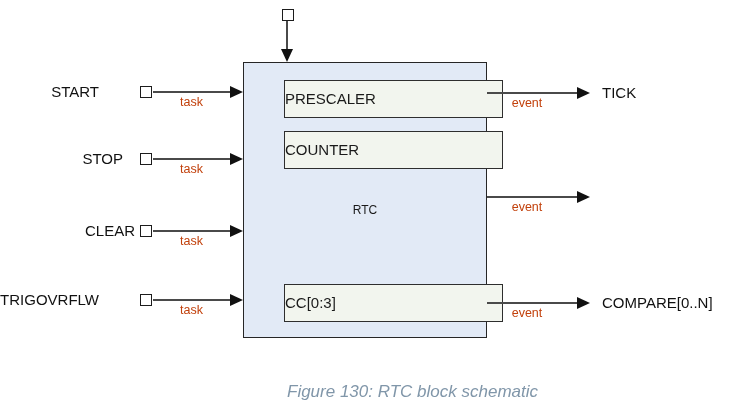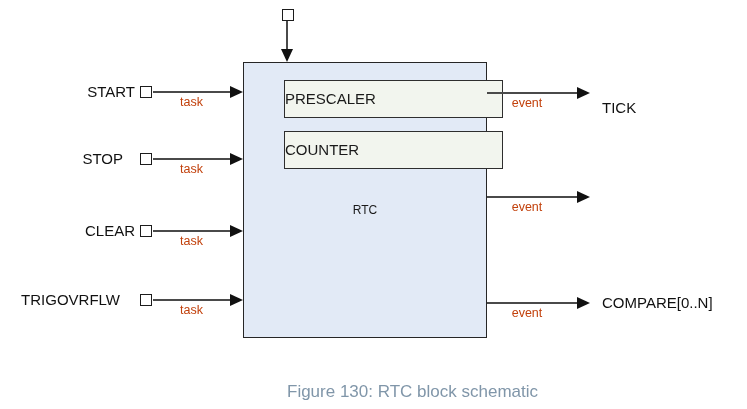--- a/index.html
+++ b/index.html
@@ -106,20 +106,21 @@
     width: 100%;
     text-align: center;
     font-size: 12px;
     line-height: 22px;
   }
 
   .caption {
     position: absolute;
     left: 287px; top: 382px;
     font-size: 17px;
+    font-style: italic;
     color: #8096a9;
     white-space: nowrap;
   }
 </style>
 </head>
 <body>
 
 <div class="stage">
 
   <div class="sq" style="left:282px; top:9px;"></div>
@@ -127,50 +128,53 @@
   <div class="arr-down" style="left:281px; top:49px;"></div>
 
   <div class="rtc">
     <div class="sub" style="top:17px;">
       <span>PRESCALER</span>
     </div>
     <div class="sub" style="top:68px;">
       <span>COUNTER</span>
     </div>
     <div class="rtc-title">RTC</div>
+    <div class="sub" style="top:221px;">
+      <span>CC[0:3]</span>
+    </div>
   </div>
 
-  <div class="port-label in-label" style="right:612px; top:81px;">START</div>
+  <div class="port-label in-label" style="right:648px; top:81px;">START</div>
   <div class="sq" style="left:140px; top:86px;"></div>
   <div class="hline" style="left:153px; top:91px; width:77px;"></div>
   <div class="arr-right" style="left:230px; top:86px;"></div>
   <div class="sig" style="left:153px; top:95px; width:77px;">task</div>
 
   <div class="port-label in-label" style="right:624px; top:148px;">STOP</div>
   <div class="sq" style="left:140px; top:153px;"></div>
   <div class="hline" style="left:153px; top:158px; width:77px;"></div>
   <div class="arr-right" style="left:230px; top:153px;"></div>
   <div class="sig" style="left:153px; top:162px; width:77px;">task</div>
 
   <div class="port-label in-label" style="right:612px; top:220px;">CLEAR</div>
   <div class="sq" style="left:140px; top:225px;"></div>
   <div class="hline" style="left:153px; top:230px; width:77px;"></div>
   <div class="arr-right" style="left:230px; top:225px;"></div>
   <div class="sig" style="left:153px; top:234px; width:77px;">task</div>
 
-  <div class="port-label in-label" style="right:627px; top:289px;">TRIGOVRFLW</div>
+  <div class="port-label in-label" style="right:648px; top:289px;">TRIGOVRFLW</div>
   <div class="sq" style="left:140px; top:294px;"></div>
   <div class="hline" style="left:153px; top:299px; width:77px;"></div>
   <div class="arr-right" style="left:230px; top:294px;"></div>
   <div class="sig" style="left:153px; top:303px; width:77px;">task</div>
 
   <div class="hline" style="left:487px; top:92px; width:90px;"></div>
   <div class="arr-right" style="left:577px; top:87px;"></div>
   <div class="sig" style="left:487px; top:96px; width:80px;">event</div>
-  <div class="port-label" style="left:602px; top:82px;margin-top:15px;">TICK</div>
+  <div class="port-label" style="left:602px; top:82px;">TICK</div>
 
   <div class="hline" style="left:487px; top:196px; width:90px;"></div>
   <div class="arr-right" style="left:577px; top:191px;"></div>
   <div class="sig" style="left:487px; top:200px; width:80px;">event</div>
 
   <div class="hline" style="left:487px; top:302px; width:90px;"></div>
   <div class="arr-right" style="left:577px; top:297px;"></div>
   <div class="sig" style="left:487px; top:306px; width:80px;">event</div>
   <div class="port-label" style="left:602px; top:292px;">COMPARE[0..N]</div>
 

